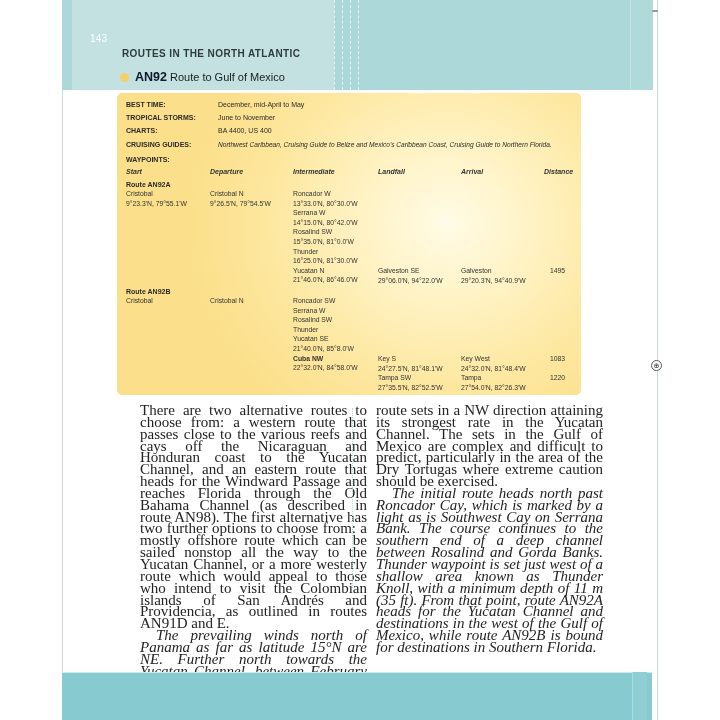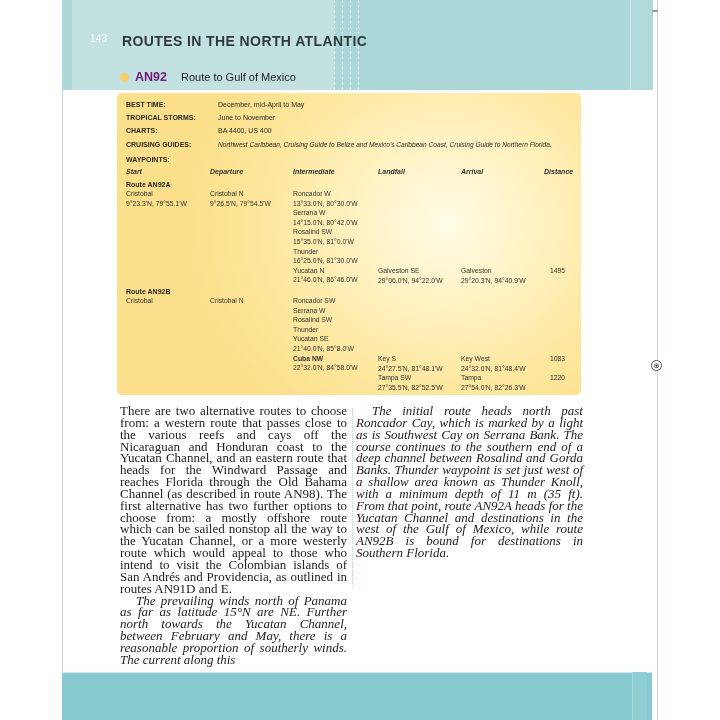--- a/index.html
+++ b/index.html
@@ -6,40 +6,40 @@
   body { width: 720px; height: 720px; background: #ffffff; position: relative; overflow: hidden; font-family: "Liberation Sans", sans-serif; }
   .page { position: absolute; left: 62px; top: 0; width: 595px; height: 720px; background: #ffffff; }
   .page-border { position: absolute; left: 62px; top: 0; width: 1px; height: 720px; background: #cfd8d8; }
   .page-border.right { left: 657px; }
   .header-band { position: absolute; left: 62px; top: 0; width: 590px; height: 90px; background: #add8d9; }
   .header-light { position: absolute; left: 72px; top: 0; width: 262px; height: 90px; background: #c2e1e0; }
   .header-lines { position: absolute; left: 334px; top: 0; width: 36px; height: 90px; }
   .header-lines span { position: absolute; top: 0; width: 1px; height: 90px; border-left: 1px dashed #e4f2f2; }
   .header-right-strip { position: absolute; left: 630px; top: 0; width: 22px; height: 90px; background: #b0d9da; border-left: 1px solid #c6e4e4; }
   .page-number { position: absolute; left: 90px; top: 33px; font-size: 10px; color: #ffffff; letter-spacing: 0.2px; }
-  .running-head { position: absolute; left: 122px; top: 33px; font-size: 14px; color: #2f3b3b; letter-spacing: 0.4px; font-weight: bold; }
+  .running-head { position: absolute; left: 122px; top: 48px; font-size: 10px; color: #2f3b3b; letter-spacing: 0.4px; font-weight: bold; }
   .scroll-line { position: absolute; left: 652px; top: 10px; width: 6px; height: 2px; background: #9a9a9a; }
 
   .route-title { position: absolute; left: 120px; top: 70px; display: flex; align-items: center; }
   .dot { width: 9px; height: 9px; border-radius: 50%; background: #f5cf6a; margin-right: 6px; }
-  .route-code { font-weight: bold; font-size: 12.5px; color: #701a75; margin-right: 14px; }
+  .route-code { font-weight: bold; font-size: 12.5px; color: #0f172a; margin-right: 3px; }
   .route-name { font-size: 11px; color: #1d1d1d; }
 
   .info-box { position: absolute; left: 117px; top: 93px; width: 464px; height: 302px; border-radius: 5px;
     background: radial-gradient(ellipse 260px 240px at 330px 130px, #fffbe6 0%, #fff2c2 35%, #fde79e 70%, #fbdf8a 100%); }
   .meta-row { position: absolute; left: 9px; font-size: 7px; color: #2a2a2a; }
   .meta-label { position: absolute; left: 0; font-weight: bold; width: 90px; }
   .meta-value { position: absolute; left: 92px; white-space: nowrap; }
   .meta-value.italic { font-style: italic; }
 
   .col-head { position: absolute; top: 75px; font-size: 7px; font-style: italic; font-weight: bold; color: #333; }
   .cell { position: absolute; font-size: 6.8px; color: #333; line-height: 9.6px; white-space: nowrap; }
   .route-label { position: absolute; left: 9px; font-size: 7px; font-weight: bold; color: #2a2a2a; }
 
-  .body-text { position: absolute; top: 405px; width: 227px; font-family: "Liberation Serif", serif; font-size: 13px; line-height: 11.85px; color: #222; text-align: justify; }
+  .body-text { position: absolute; top: 405px; width: 227px; font-family: "Liberation Serif", serif; font-size: 15px; line-height: 11.85px; color: #222; text-align: justify; margin-left: 20px; }
   .body-text p { margin: 0; }
   .body-text p.indent { text-indent: 16px; font-style: italic; }
   .col-left { left: 120px; }
   .col-right { left: 356px; }
   .col-divider { position: absolute; left: 352px; top: 408px; width: 1px; height: 180px; border-left: 1px dotted #b6d8d8; }
 
   .footer-band { position: absolute; left: 62px; top: 672px; width: 590px; height: 48px; background: #87cacf; border-top: 1px solid #cde9ea; }
   .footer-strip { position: absolute; left: 632px; top: 672px; width: 14px; height: 48px; background: #8fcfd3; border-left: 1px solid #a9dcdf; }
   .side-marker { position: absolute; left: 651px; top: 360px; width: 9px; height: 9px; border-radius: 50%; border: 1px solid #555; background: #fff; font-size: 7px; line-height: 9px; text-align: center; color: #222; }
 </style>
@@ -160,19 +160,20 @@
   <div class="cell" style="left:433px; top:261px">1083</div>
   <div class="cell" style="left:433px; top:280px">1220</div>
 </div>
 
 <div class="body-text col-left">
   <p>There are two alternative routes to choose from: a western route that passes close to the various reefs and cays off the Nicaraguan and Honduran coast to the Yucatan Channel, and an eastern route that heads for the Windward Passage and reaches Florida through the Old Bahama Channel (as described in route AN98). The first alternative has two further options to choose from: a mostly offshore route which can be sailed nonstop all the way to the Yucatan Channel, or a more westerly route which would appeal to those who intend to visit the Colombian islands of San Andrés and Providencia, as outlined in routes AN91D and E.</p>
   <p class="indent">The prevailing winds north of Panama as far as latitude 15°N are NE. Further north towards the Yucatan Channel, between February and May, there is a reasonable proportion of southerly winds. The current along this</p>
 </div>
 <div class="col-divider"></div>
 <div class="body-text col-right">
+  <p>route sets in a NW direction attaining its strongest rate in the Yucatan Channel. The sets in the Gulf of Mexico are complex and difficult to predict, particularly in the area of the Dry Tortugas where extreme caution should be exercised.</p>
   <p class="indent">The initial route heads north past Roncador Cay, which is marked by a light as is Southwest Cay on Serrana Bank. The course continues to the southern end of a deep channel between Rosalind and Gorda Banks. Thunder waypoint is set just west of a shallow area known as Thunder Knoll, with a minimum depth of 11 m (35 ft). From that point, route AN92A heads for the Yucatan Channel and destinations in the west of the Gulf of Mexico, while route AN92B is bound for destinations in Southern Florida.</p>
 </div>
 
 <div class="side-marker">⊕</div>
 
 <div class="footer-band"></div>
 <div class="footer-strip"></div>
 
 </body></html>

